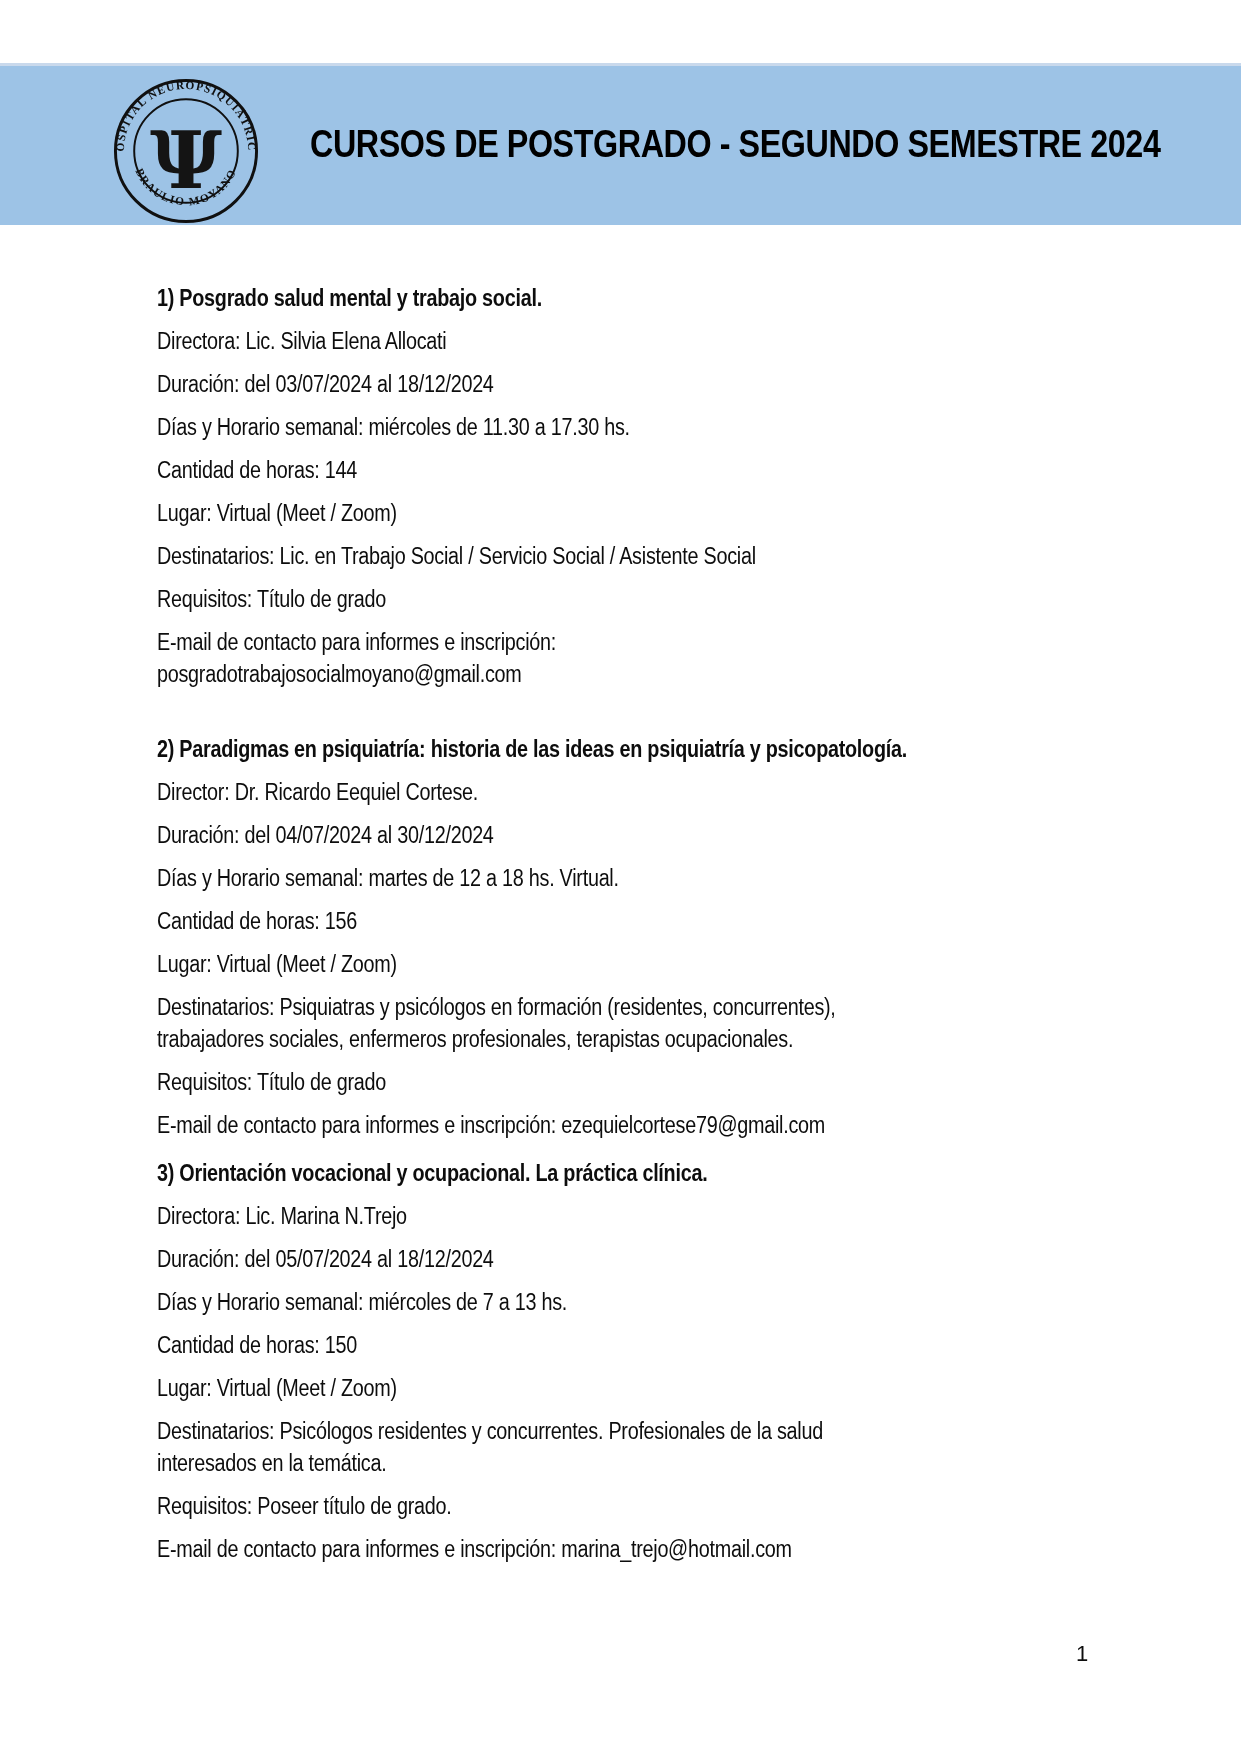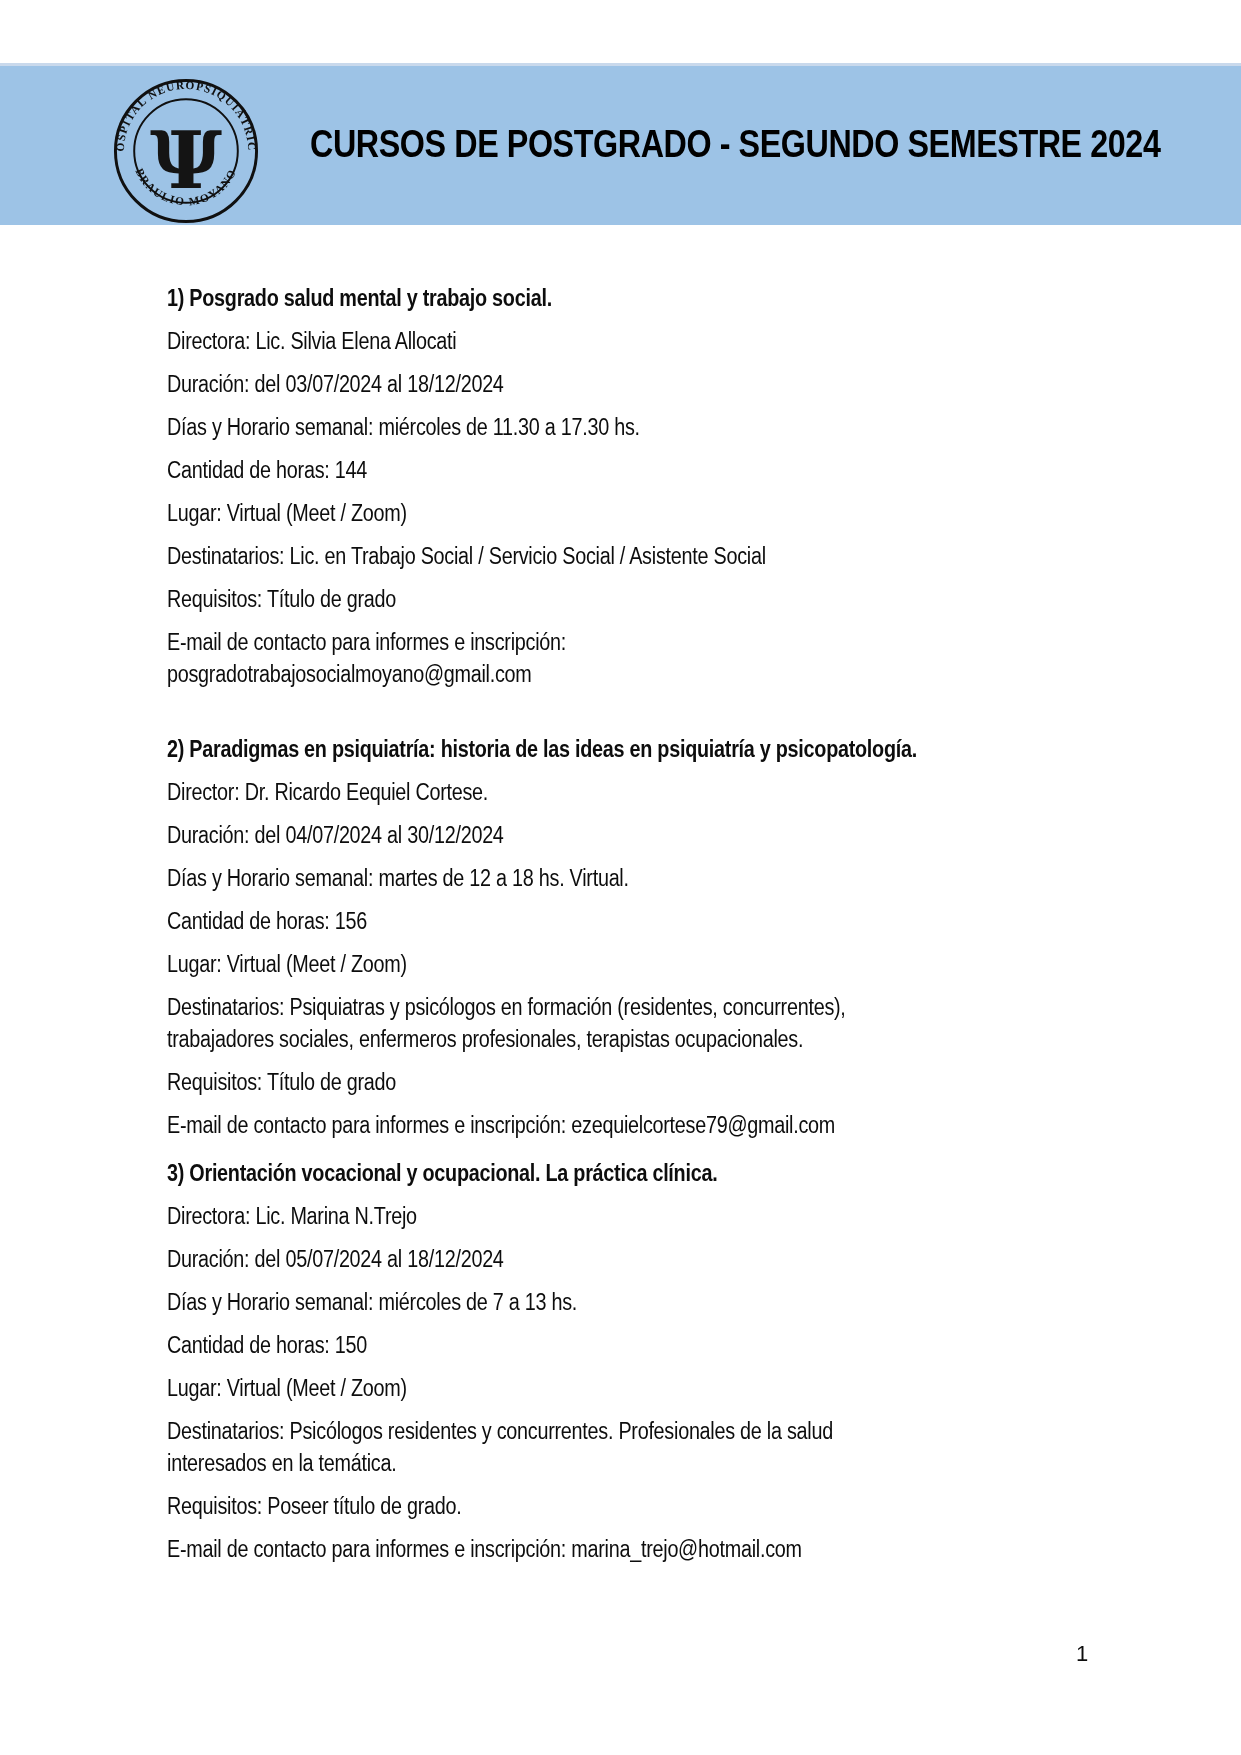--- a/index.html
+++ b/index.html
@@ -39,21 +39,21 @@
     font-weight: bold;
     letter-spacing: -0.5px;
     color: #000000;
     transform: scaleX(0.85);
     transform-origin: 50% 50%;
   }
 
   
   .content {
     position: absolute;
-    left: 167px; top: 225px; right: 30px;
+    left: 157px; top: 225px; right: 30px;
   }
   .scale {
     transform: scaleX(0.86);
     transform-origin: 0 0;
     padding-top: 57px;
     width: 1090px;
   }
   .course h2 {
     font-size: 23px;
     line-height: 32px;

